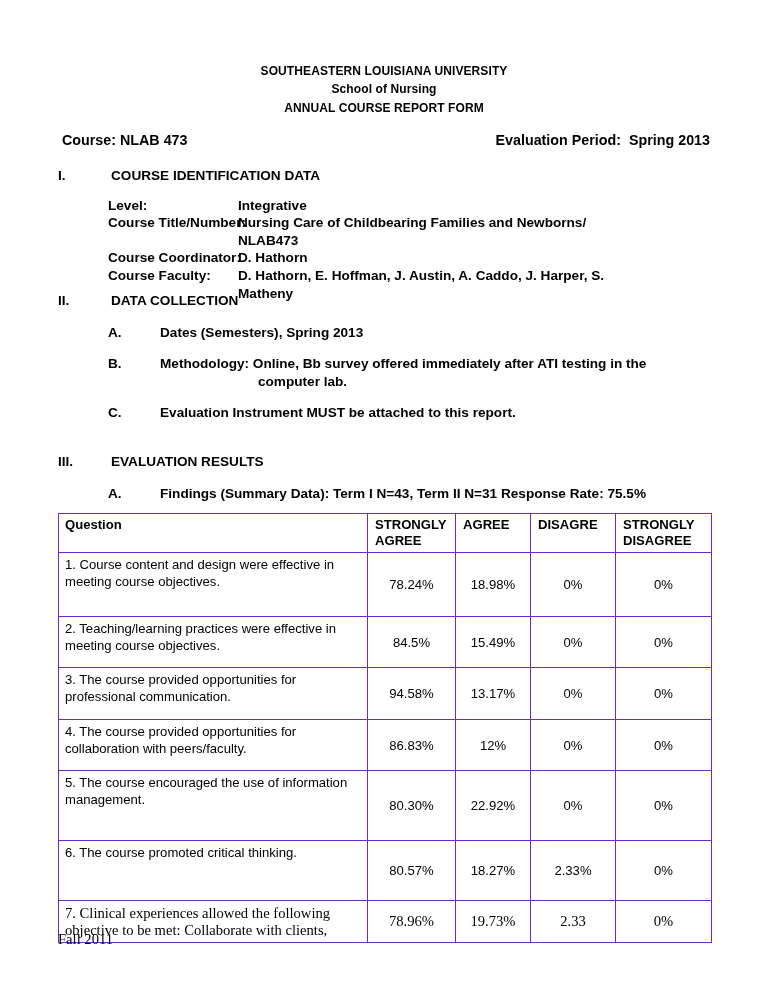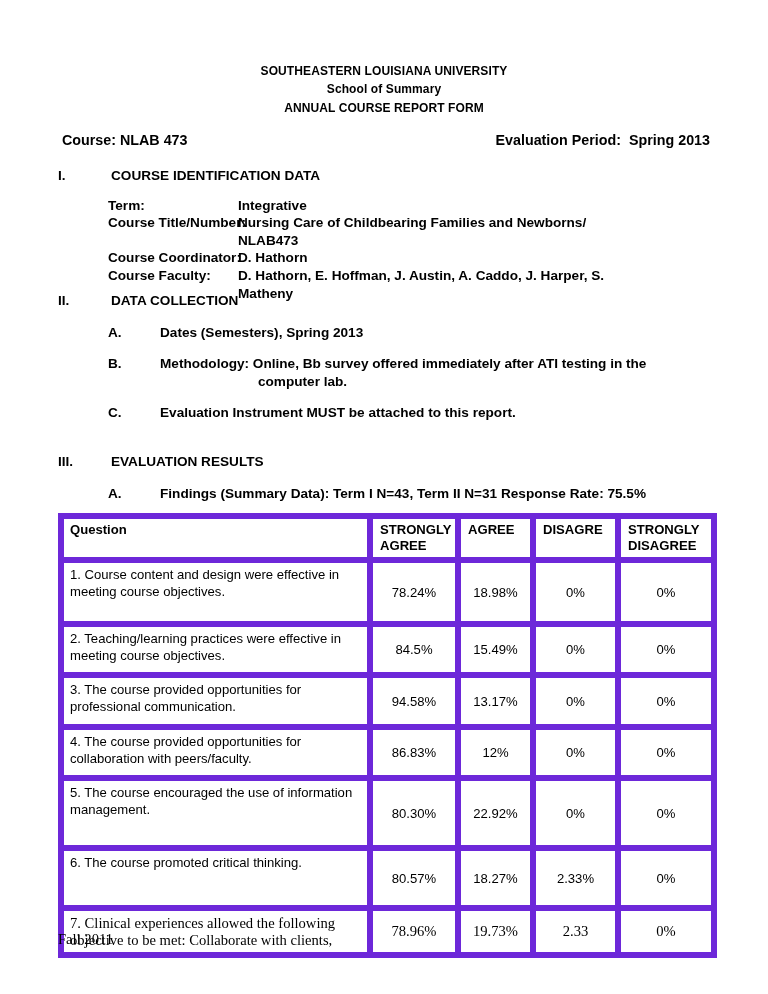--- a/index.html
+++ b/index.html
@@ -122,21 +122,21 @@
   .results-table {
     position: absolute;
     left: 58px;
     top: 513px;
     width: 653px;
     border-collapse: collapse;
     table-layout: fixed;
     font-size: 13.1px;
   }
   .results-table td, .results-table th {
-    border: 6px solid #6d28d9;
+    border: 1px solid #6d28d9;
     padding: 0;
     vertical-align: top;
   }
   .results-table thead th {
     font-weight: bold;
     text-align: left;
     padding: 3px 5px 4px 5px;
     line-height: 15.5px;
     vertical-align: top;
   }
@@ -175,37 +175,37 @@
     line-height: 18px;
   }
 </style>
 </head>
 <body>
 
 <div class="page">
 
   <div class="title-block">
     <span class="title-line">SOUTHEASTERN LOUISIANA UNIVERSITY</span>
-    <span class="title-line">School of Summary</span>
+    <span class="title-line">School of Nursing</span>
     <span class="title-line">ANNUAL COURSE REPORT FORM</span>
   </div>
 
   <div class="course-line">
     <span class="left">Course: NLAB 473</span>
     <span class="right">Evaluation Period:  Spring 2013</span>
   </div>
 
   <div class="section" style="top:167px;">
     <div class="sec-head">
       <span class="sec-num">I.</span>
       <span class="sec-title">COURSE IDENTIFICATION DATA</span>
     </div>
     <div class="cid-rows">
       <div class="cid-row">
-        <span class="cid-label">Term:</span>
+        <span class="cid-label">Level:</span>
         <span class="cid-value">Integrative</span>
       </div>
       <div class="cid-row">
         <span class="cid-label">Course Title/Number:</span>
         <span class="cid-value">Nursing Care of Childbearing Families and Newborns/ NLAB473</span>
       </div>
       <div class="cid-row">
         <span class="cid-label">Course Coordinator:</span>
         <span class="cid-value">D. Hathorn</span>
       </div>

